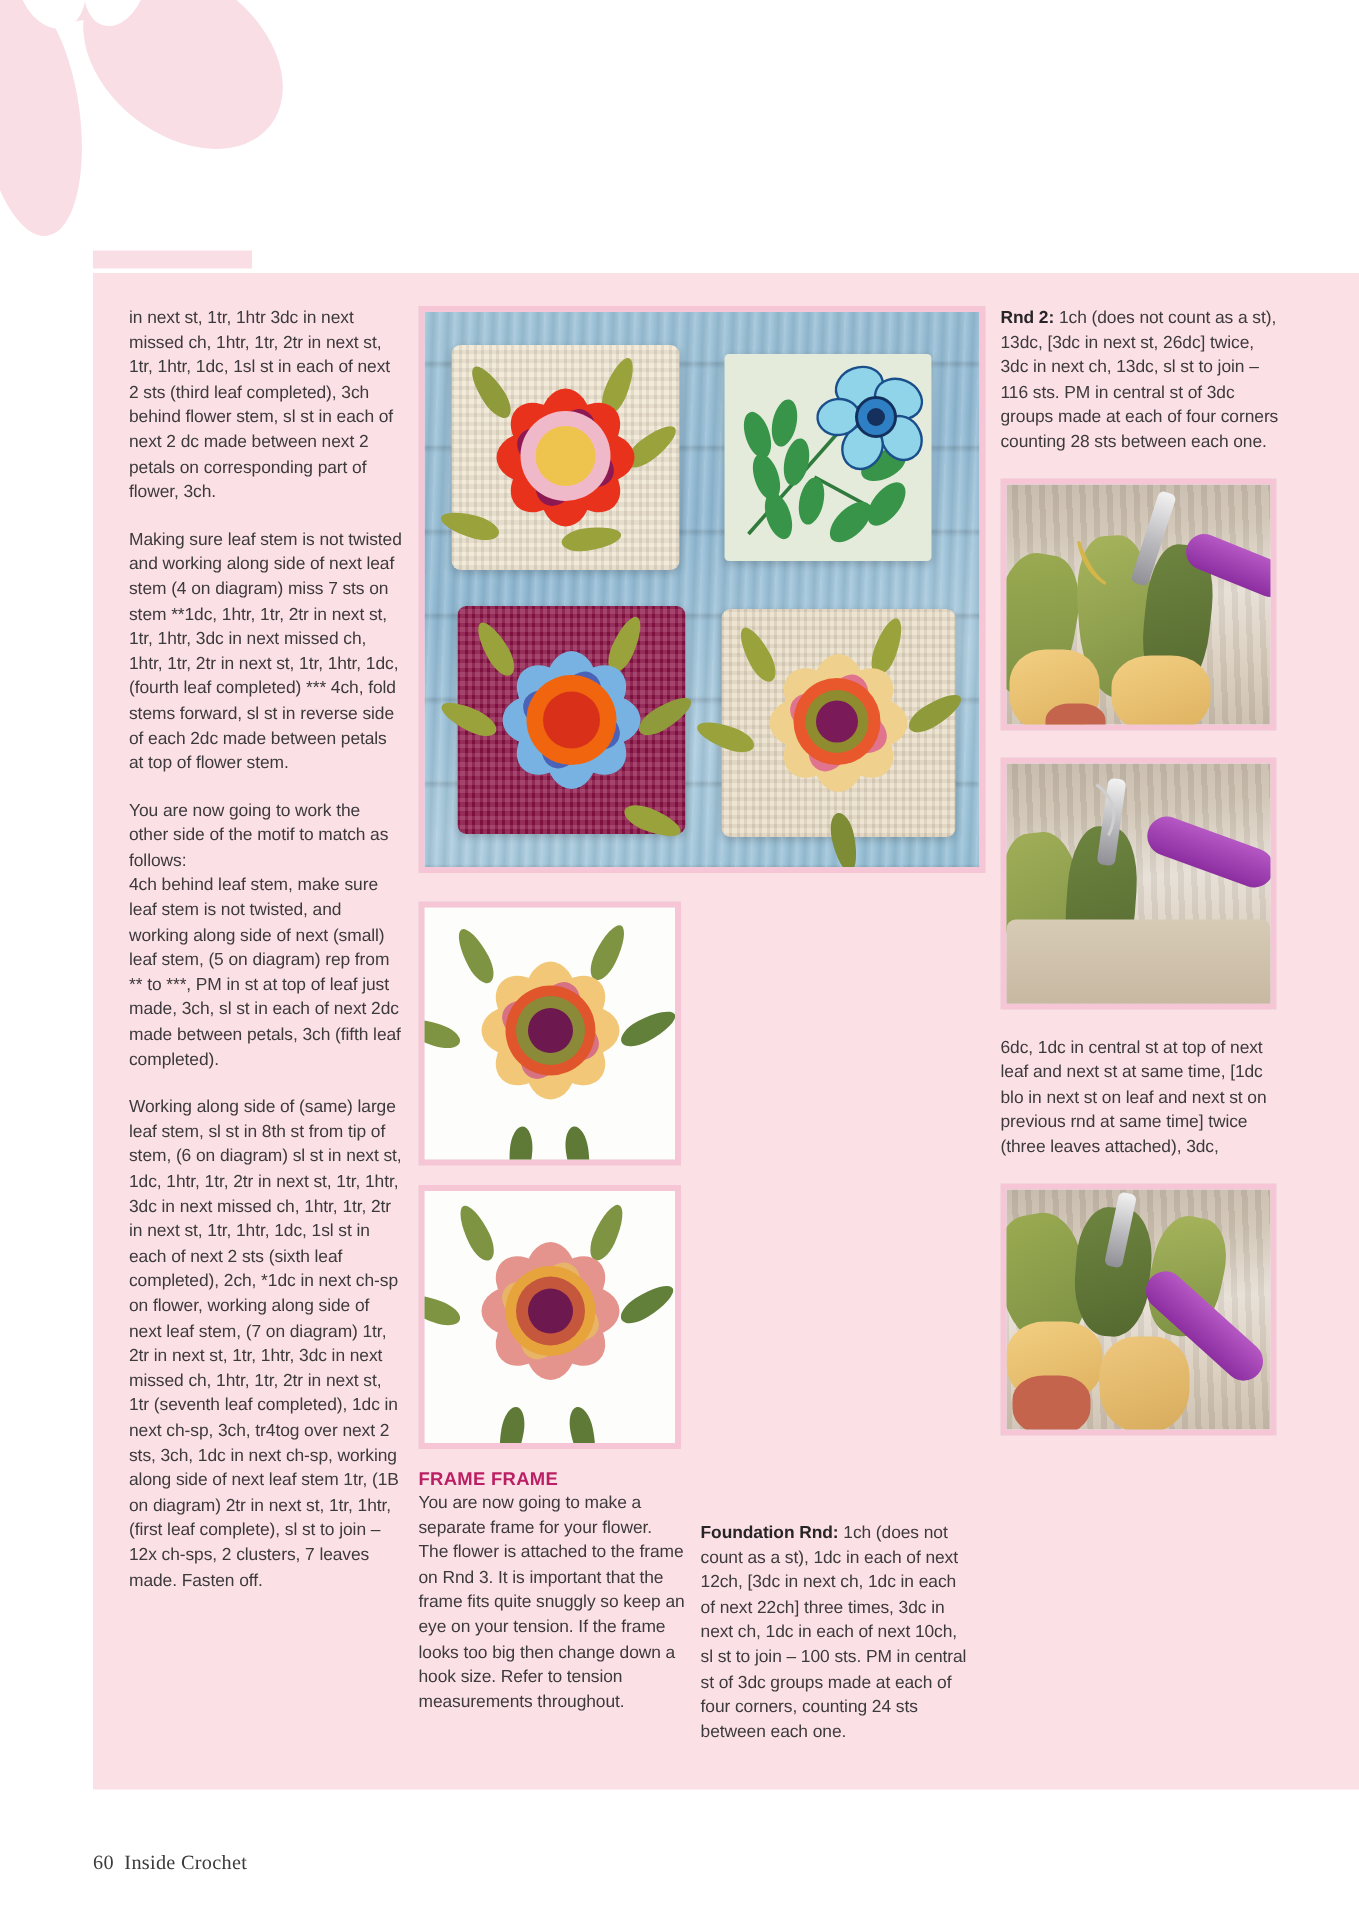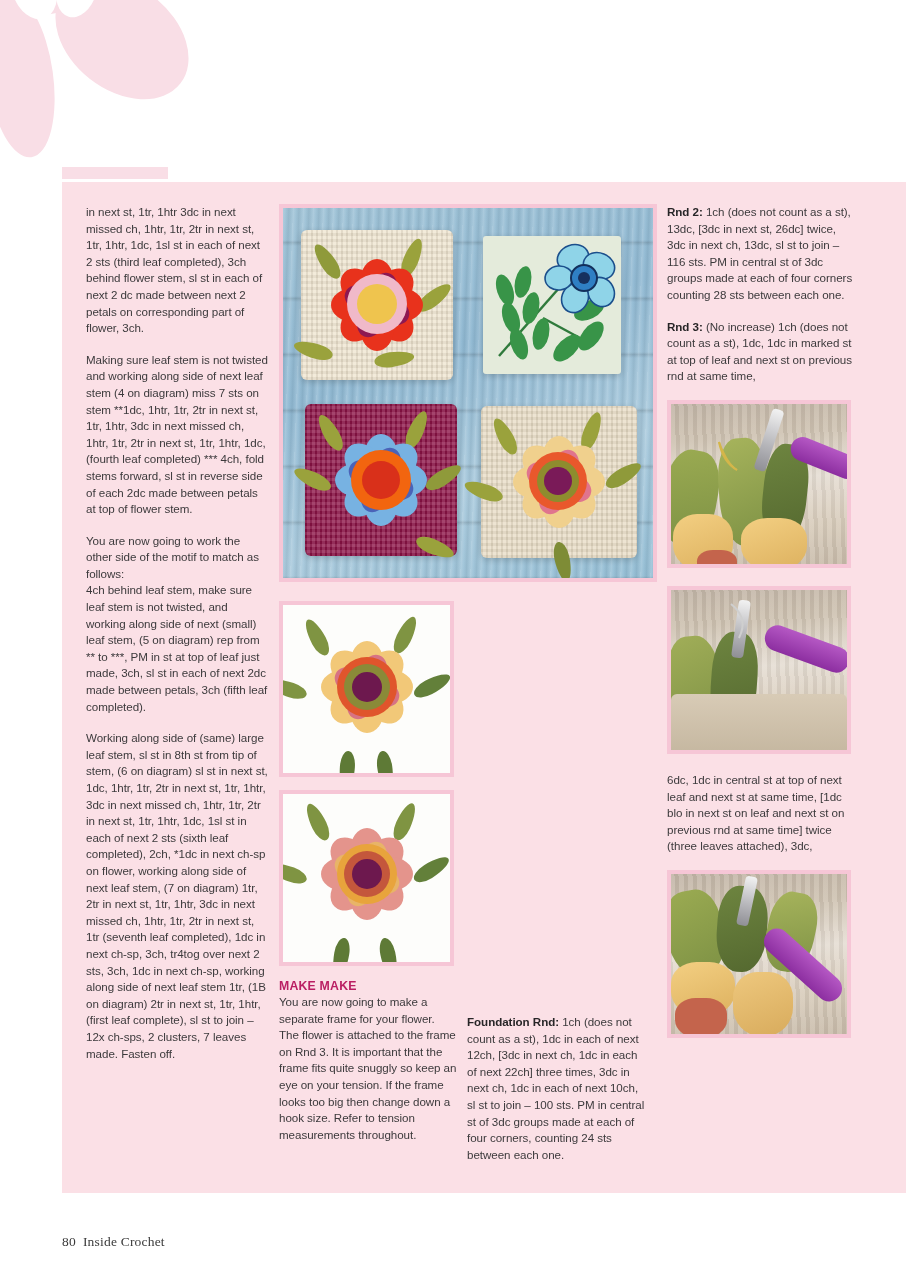--- a/index.html
+++ b/index.html
@@ -358,34 +358,33 @@
               <div class="petal petal-sm" style="background:#e8b468;transform:translate(-50%,-100%) rotate(22deg);"></div>
               <div class="petal petal-sm" style="background:#e8b468;transform:translate(-50%,-100%) rotate(112deg);"></div>
               <div class="petal petal-sm" style="background:#e8b468;transform:translate(-50%,-100%) rotate(202deg);"></div>
               <div class="petal petal-sm" style="background:#e8b468;transform:translate(-50%,-100%) rotate(292deg);"></div>
               <div class="core" style="left:46px;top:46px;width:60px;height:60px;background:#e8a43c;"></div>
               <div class="core" style="left:53px;top:53px;width:46px;height:46px;background:#c4573c;"></div>
               <div class="core" style="left:61px;top:61px;width:30px;height:30px;background:#6d184e;"></div>
             </div>
           </div>
 
-          <div class="hd">MAKE MAKE</div>
+          <div class="hd">FRAME FRAME</div>
           <p class="body">You are now going to make a separate frame for your flower. The flower is attached to the frame on Rnd 3. It is important that the frame fits quite snuggly so keep an eye on your tension. If the frame looks too big then change down a hook size. Refer to tension measurements throughout.</p>
         </div>
 
         <div class="col-3" style="width:185px;padding-top:413px;">
           <p class="body"><b>Foundation Rnd:</b> 1ch (does not count as a st), 1dc in each of next 12ch, [3dc in next ch, 1dc in each of next 22ch] three times, 3dc in next ch, 1dc in each of next 10ch, sl st to join – 100 sts. PM in central st of 3dc groups made at each of four corners, counting 24 sts between each one.</p>
 
         </div>
       </div>
     </div>
 
     <div class="col col-4" style="width:190px;">
       <p class="body"><b>Rnd 2:</b> 1ch (does not count as a st), 13dc, [3dc in next st, 26dc] twice, 3dc in next ch, 13dc, sl st to join – 116 sts. PM in central st of 3dc groups made at each of four corners counting 28 sts between each one.</p>
-      <p class="body"><b>Rnd 3:</b> (No increase) 1ch (does not count as a st), 1dc, 1dc in marked st at top of leaf and next st on previous rnd at same time,</p>
 
       <div class="photo photo-det first">
         <div class="macro"></div>
         <div class="yarn-g" style="left:-8px;top:46px;width:54px;height:96px;background:linear-gradient(160deg,#9bab52,#7d9144);transform:rotate(10deg);"></div>
         <div class="yarn-g" style="left:48px;top:34px;width:50px;height:108px;background:linear-gradient(160deg,#a7b45c,#7d9144);transform:rotate(-4deg);"></div>
         <div class="yarn-g" style="left:92px;top:40px;width:44px;height:100px;background:linear-gradient(160deg,#6e8540,#54682f);transform:rotate(6deg);"></div>
         <div class="yarn-g" style="left:2px;top:110px;width:60px;height:56px;background:linear-gradient(160deg,#f3cf82,#ddb15f);"></div>
         <div class="yarn-g" style="left:70px;top:114px;width:66px;height:52px;background:linear-gradient(160deg,#f3cf82,#ddb15f);"></div>
         <div class="yarn-g" style="left:26px;top:146px;width:40px;height:28px;background:#c4644c;"></div>
         <svg style="position:absolute;left:0;top:0;" width="184" height="168">
@@ -421,14 +420,14 @@
         <div class="yarn-g" style="left:62px;top:98px;width:60px;height:64px;background:linear-gradient(160deg,#eec87e,#d8ab5c);"></div>
         <div class="hook-metal" style="left:70px;top:2px;width:12px;height:50px;transform:rotate(12deg);"></div>
         <div class="hook" style="left:84px;top:78px;width:96px;height:26px;transform:rotate(42deg);"></div>
       </div>
     </div>
 
   </div>
 </div>
 
 <div class="footer">
-  <span class="pg">80</span><span>Inside Crochet</span>
+  <span class="pg">60</span><span>Inside Crochet</span>
 </div>
 
 </body></html>

